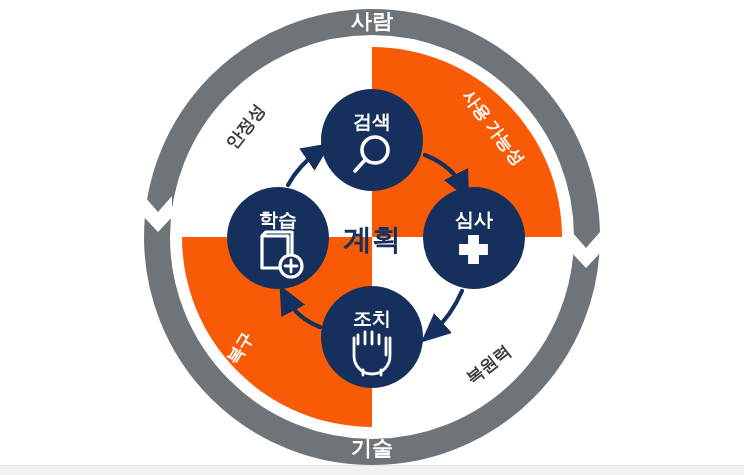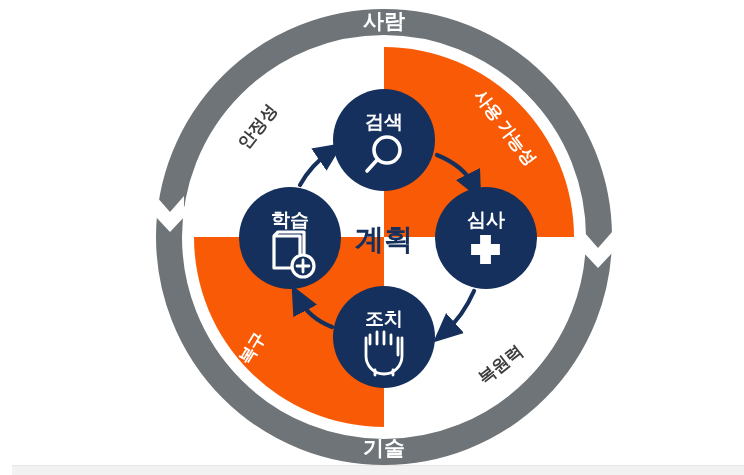--- a/index.html
+++ b/index.html
@@ -3,21 +3,21 @@
 <meta charset="utf-8">
 <style>
   html,body{margin:0;padding:0;}
   body{
     width:744px;height:475px;
     background:#ffffff;
     font-family:"Liberation Sans","DejaVu Sans",sans-serif;
     overflow:hidden;
     position:relative;
   }
-  #stage{position:absolute;left:0;top:0;width:608px;height:475px;margin-left:12px;}
+  #stage{position:absolute;left:0;top:0;width:608px;height:475px;}
   .bottom-strip{
     position:absolute;left:0;bottom:0;width:744px;height:9px;
     background:#f2f2f2;border-top:1px solid #e6e6e6;
   }
   svg{display:block;}
   .ring-label{
     font-weight:bold;
     font-family:"Liberation Sans","DejaVu Sans",sans-serif;
   }
   .node-label{

